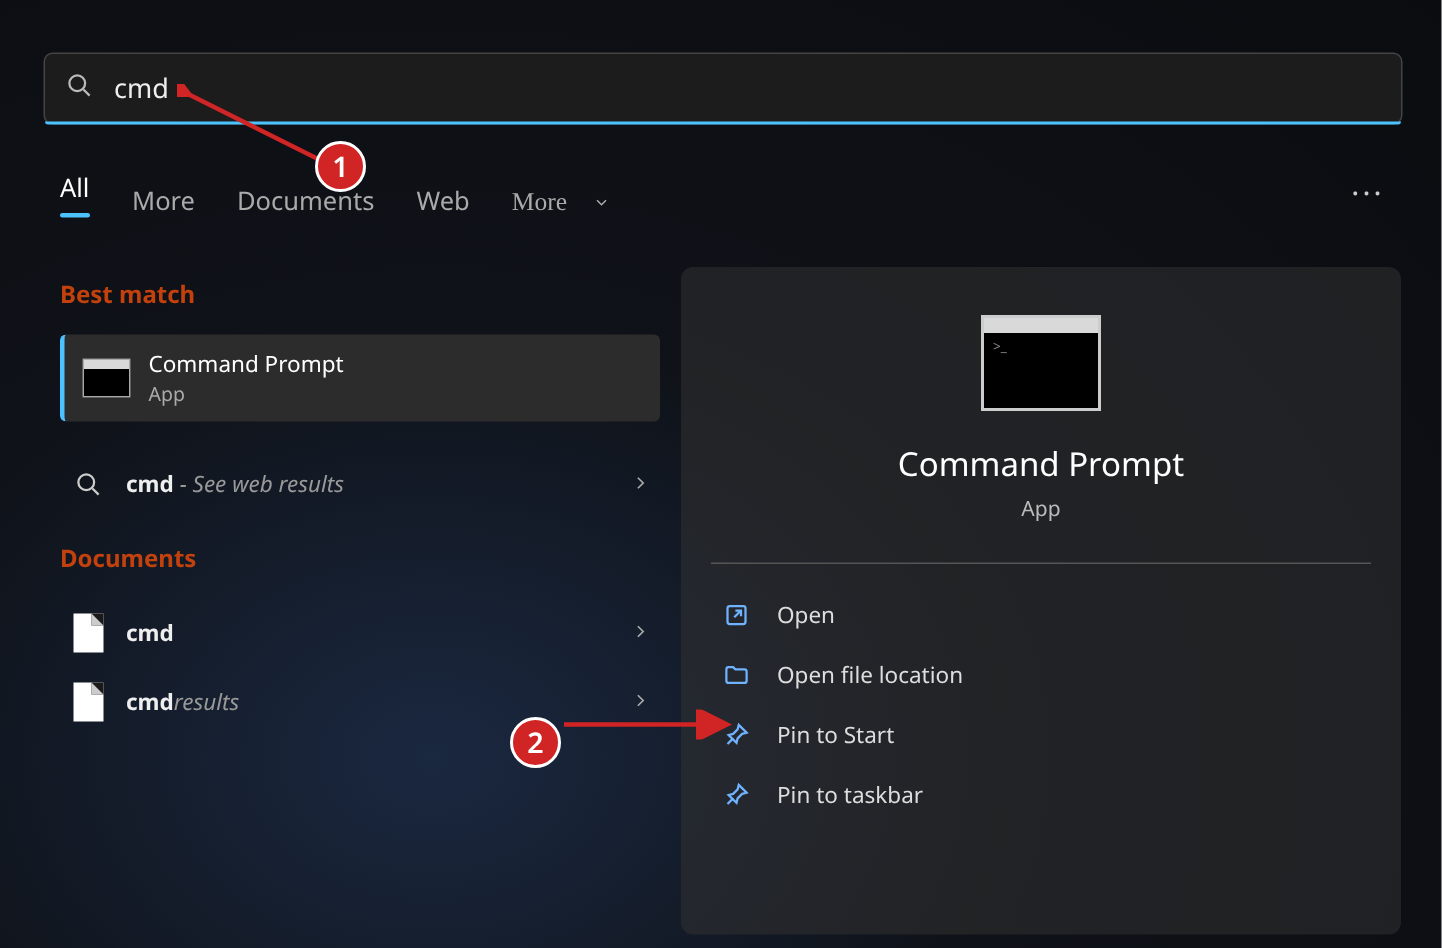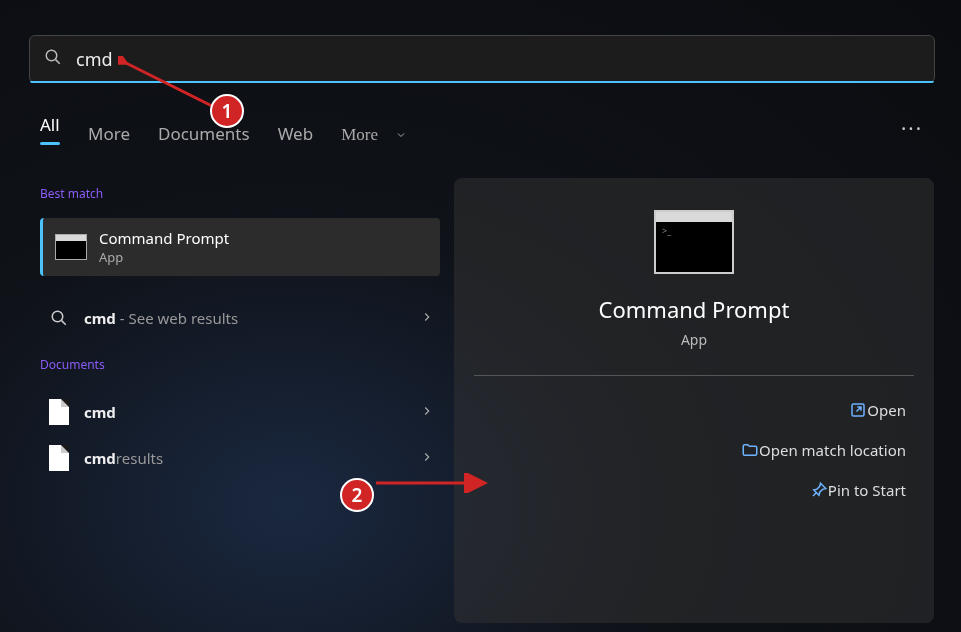--- a/index.html
+++ b/index.html
@@ -68,21 +68,21 @@
     color:#ccc;
     font-size:20px;
     letter-spacing:2px;
     cursor:pointer;
   }
   .left-col {
     position:absolute;
     left:40px; top:185px;
     width:400px;
   }
-  .sect-title { font-size:12px; font-weight:400; margin-bottom:16px; color:#8b5cf6; }
+  .sect-title { font-size:16px; font-weight:700; margin-bottom:16px; color:#c2410c; }
   .best-match-item {
     background:#2c2c2c;
     border-left:3px solid #4cc2ff;
     border-radius:4px;
     display:flex;
     align-items:center;
     padding:10px 12px;
     margin-bottom:22px;
     cursor:pointer;
   }
@@ -103,21 +103,21 @@
   .bm-sub { font-size:13px; color:#aaa; }
   .row {
     display:flex;
     align-items:center;
     padding:10px 6px;
     cursor:pointer;
     position:relative;
   }
   .row-icon { width:26px; display:flex; justify-content:center; color:#ccc; margin-right:12px; }
   .row-text { font-size:15px; color:#eee; }
-  .row-text .mut { color:#999; }
+  .row-text .mut { color:#999;font-style:italic; }
   .row-chevron { position:absolute; right:6px; color:#aaa; }
   .doc-icon {
     width:20px; height:26px;
     background:#fff;
     position:relative;
   }
   .doc-icon::before {
     content:"";
     position:absolute;
     top:0; right:0;
@@ -151,25 +151,25 @@
     position:absolute;
     top:12px; left:6px;
     color:#888; font-size:9px;
   }
   .pv-title { font-size:22px; font-weight:400; }
   .pv-sub { font-size:14px; color:#bbb; margin-top:6px; }
   .pv-hr { border:none; border-top:1px solid #555; margin:26px 0 14px; }
   .pv-action {
     display:flex;
     align-items:center;
+    gap:18px;
     padding:10px 8px;
     cursor:pointer;
     font-size:15px;
     color:#ddd;
-    justify-content:flex-end;
   }
   .pv-action svg { flex-shrink:0; }
   
   .anno-badge {
     position:absolute;
     width:34px; height:34px;
     background:#d12424;
     border:2px solid #fff;
     border-radius:50%;
     color:#fff;
@@ -268,28 +268,35 @@
     <svg width="18" height="18" viewBox="0 0 24 24" fill="none" stroke="#6fb3ff" stroke-width="2">
         <rect x="4" y="4" width="16" height="16" rx="2"></rect>
         <path d="M10 14 L16 8 M11 8h5v5"></path>
       </svg>
     <span>Open</span>
   </div>
   <div class="pv-action">
     <svg width="18" height="18" viewBox="0 0 24 24" fill="none" stroke="#6fb3ff" stroke-width="2">
         <path d="M3 7a2 2 0 0 1 2-2h4l2 2h8a2 2 0 0 1 2 2v8a2 2 0 0 1-2 2H5a2 2 0 0 1-2-2z"></path>
       </svg>
-    <span>Open match location</span>
+    <span>Open file location</span>
   </div>
   <div class="pv-action">
     <svg width="18" height="18" viewBox="0 0 24 24" fill="none" stroke="#6fb3ff" stroke-width="2">
         <path d="M14 3l7 7-4 1-4 4-1 4-7-7 4-1 4-4z"></path>
         <line x1="9" y1="15" x2="4" y2="20"></line>
       </svg>
     <span>Pin to Start</span>
+  </div>
+  <div class="pv-action">
+    <svg width="18" height="18" viewBox="0 0 24 24" fill="none" stroke="#6fb3ff" stroke-width="2">
+        <path d="M14 3l7 7-4 1-4 4-1 4-7-7 4-1 4-4z"></path>
+        <line x1="9" y1="15" x2="4" y2="20"></line>
+      </svg>
+    <span>Pin to taskbar</span>
   </div>
 </div>
 
 <svg class="anno-arrow" style="left:118px; top:56px;" width="110" height="60">
   <defs>
       <marker id="ah1" markerWidth="8" markerHeight="8" refX="2" refY="4" orient="auto">
         <path d="M8,0 L0,4 L8,8 z" fill="#d12424"></path>
       </marker>
     </defs>
   <line x1="98" y1="52" x2="6" y2="6" stroke="#d12424" stroke-width="3" marker-end="url(#ah1)"></line>

